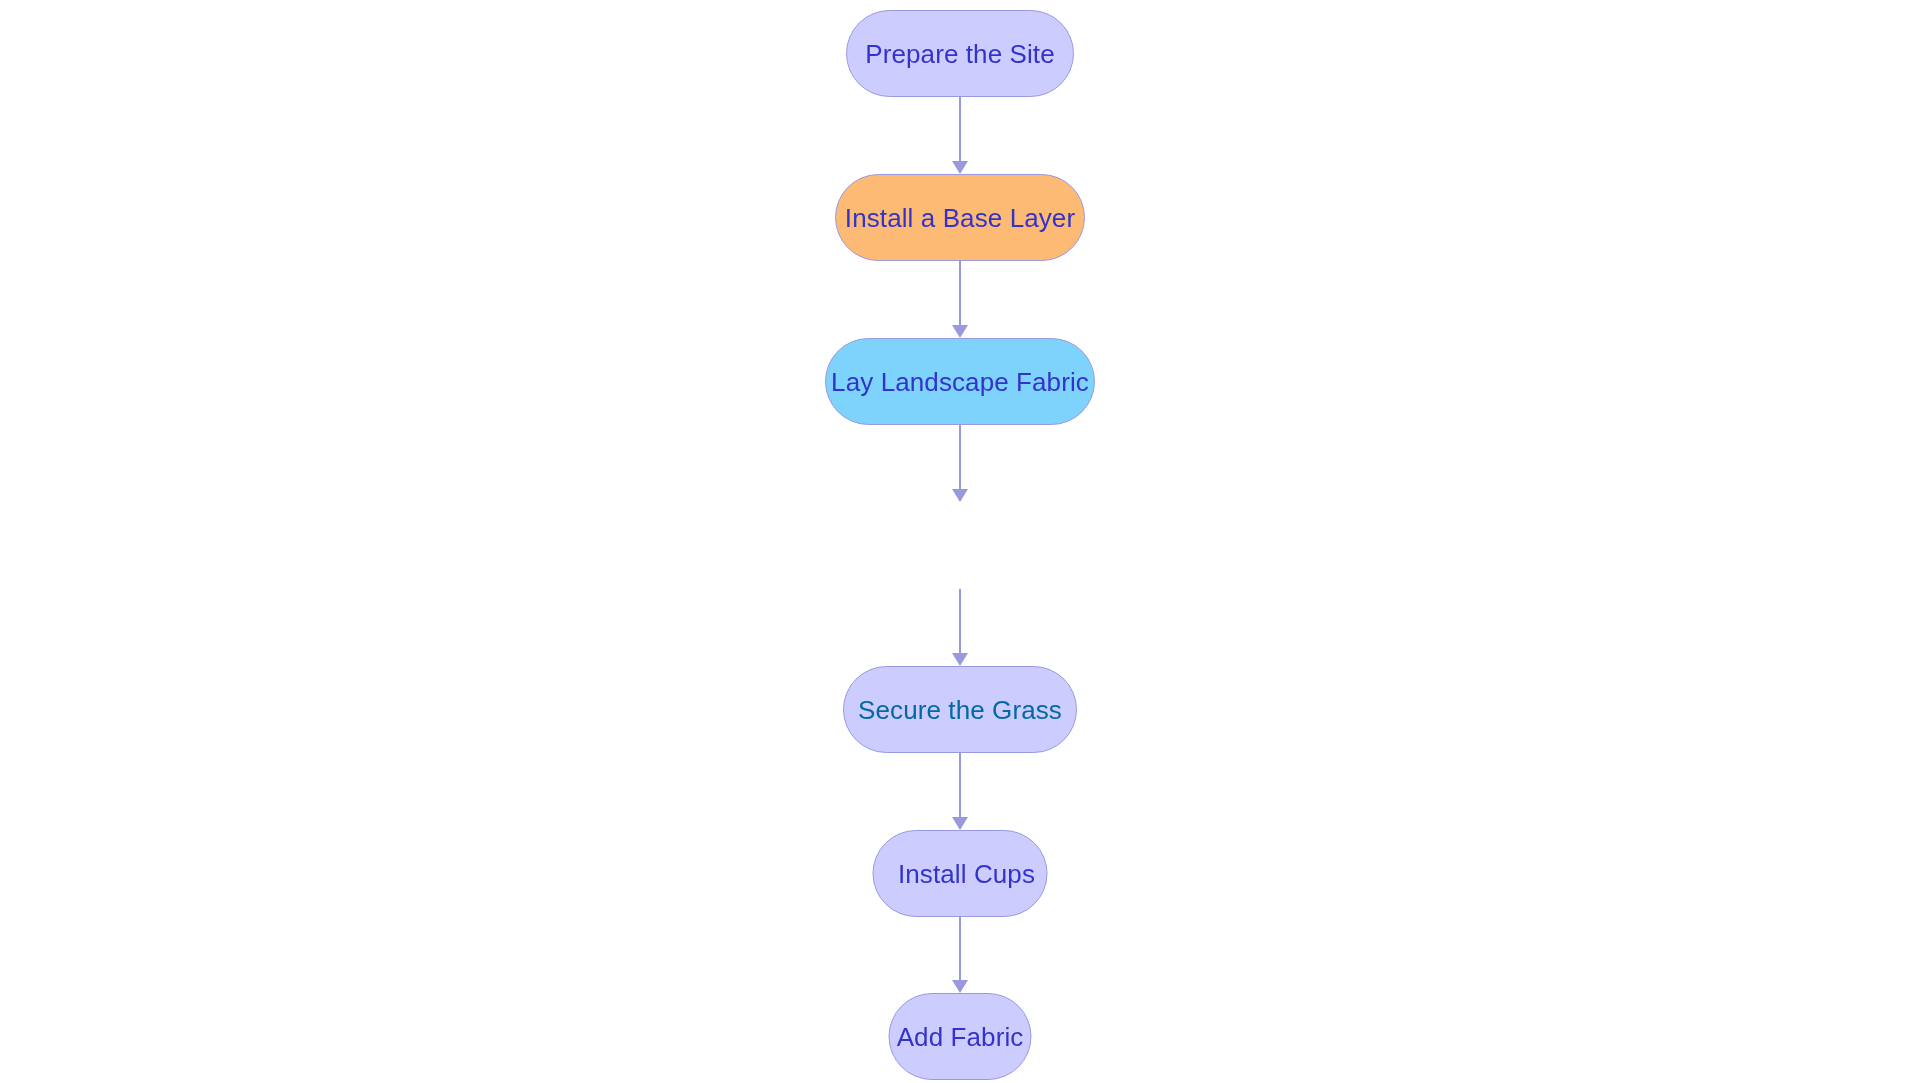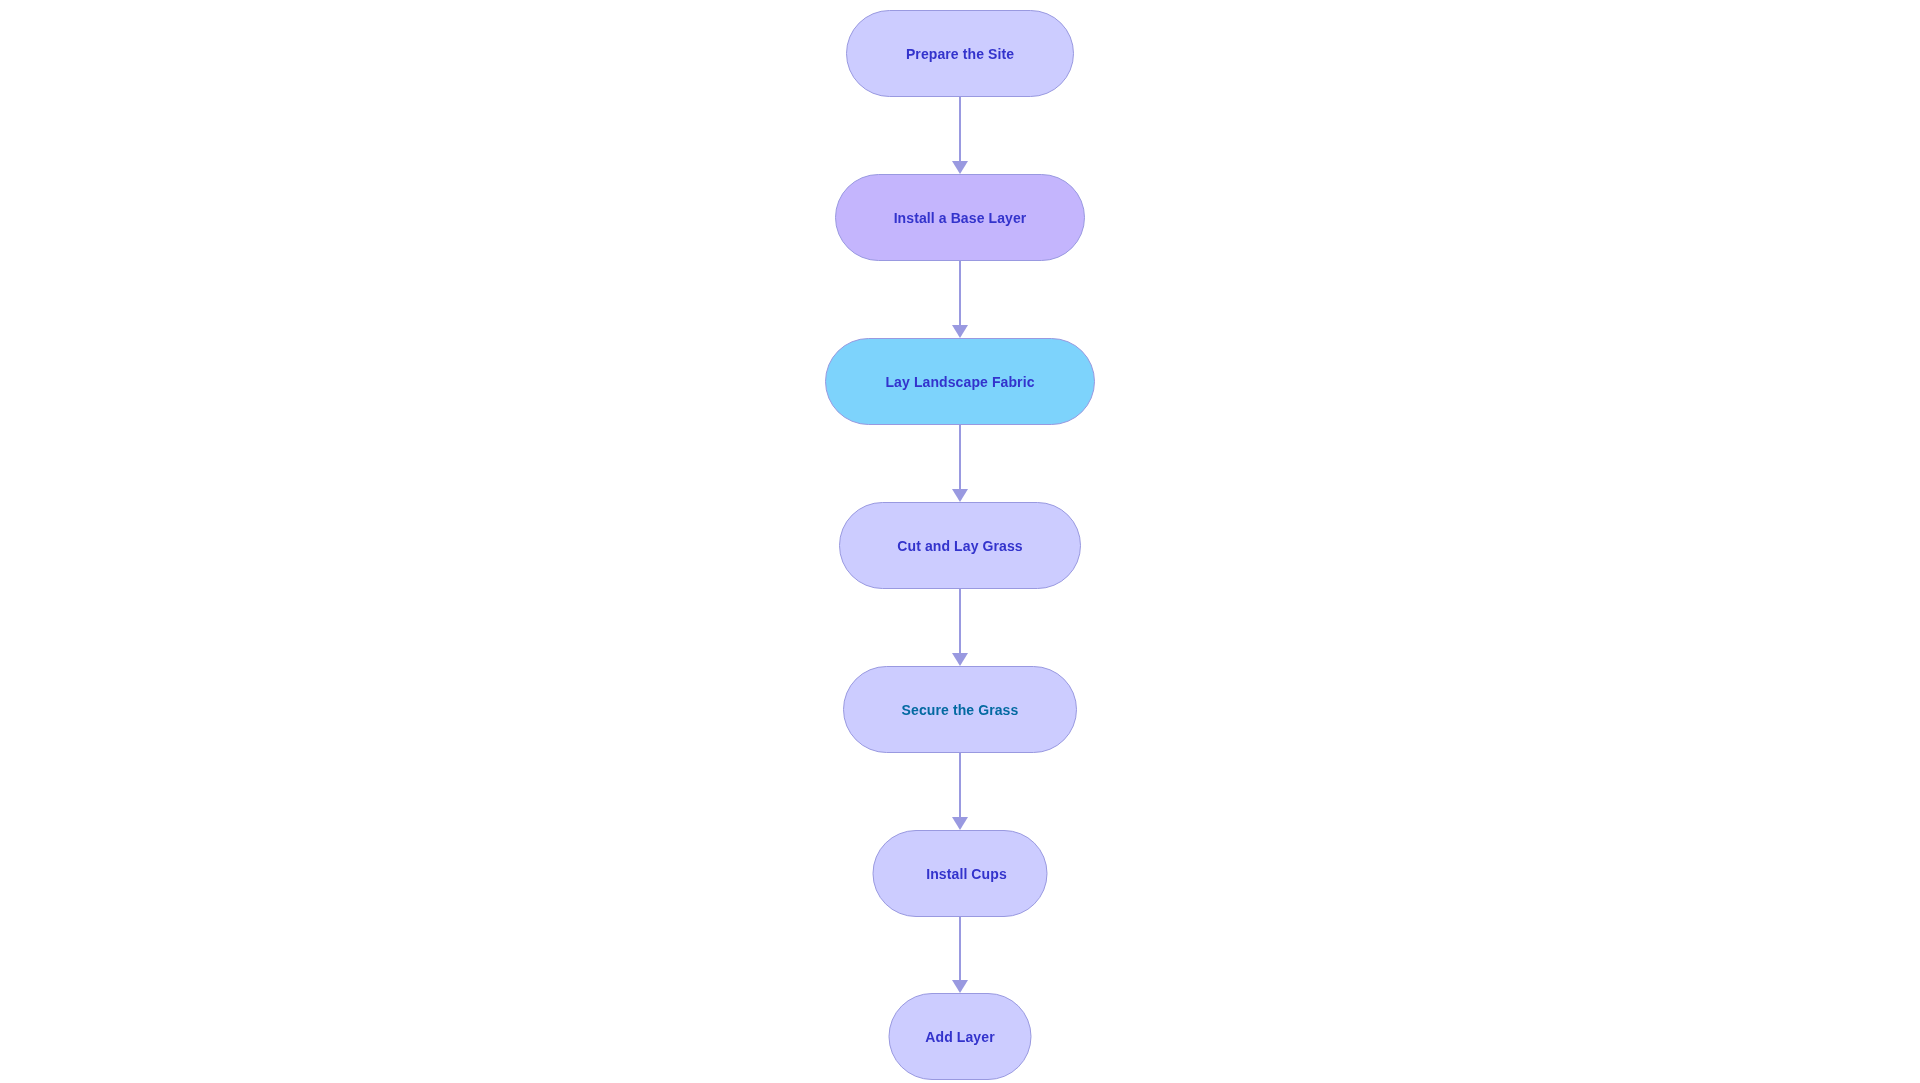--- a/index.html
+++ b/index.html
@@ -33,25 +33,25 @@
     align-items: center;
     justify-content: center;
     background: #ccccff;
     border: 1.5px solid #9999e0;
     border-radius: 44px;
     white-space: nowrap;
     padding: 0 26px;
   }
 
   .flow-node-label {
-    font-size: 14px;
+    font-size: 26px;
     line-height: 1;
     color: #3333cc;
     letter-spacing: 0.1px;
-    font-weight: 700;
+    font-weight: 400;
     white-space: nowrap;
   }
 
   
   .flow-edge {
     position: absolute;
     left: 50%;
     transform: translateX(-50%);
     width: 22px;
   }
@@ -102,37 +102,34 @@
   </div>
   <div class="flow-edge" style="top: 917px; height: 76px;">
     <div class="edge-line" style="height: 65px; background: rgb(153, 153, 224);"></div>
     <div class="edge-arrowhead" style="border-top-color: rgb(153, 153, 224);"></div>
   </div>
 
   <div class="flow-node" style="top: 10px; width: 228px; background: rgb(204, 204, 255); border-color: rgb(153, 153, 224);">
     <span class="flow-node-label" style="color: rgb(51, 51, 204);">Prepare the Site</span>
   </div>
 
-  <div class="flow-node" style="top: 174px; width: 250px; background: #c4b5fd; border-color: rgb(153, 153, 224);">
+  <div class="flow-node" style="top: 174px; width: 250px; background: #fdba74; border-color: rgb(153, 153, 224);">
     <span class="flow-node-label" style="color: rgb(51, 51, 204);">Install a Base Layer</span>
   </div>
 
   <div class="flow-node" style="top: 338px; width: 270px; background: #7dd3fc; border-color: rgb(153, 153, 224);">
     <span class="flow-node-label" style="color: rgb(51, 51, 204);">Lay Landscape Fabric</span>
   </div>
 
-  <div class="flow-node" style="top: 502px; width: 242px; background: rgb(204, 204, 255); border-color: rgb(153, 153, 224);">
-    <span class="flow-node-label" style="color: rgb(51, 51, 204);">Cut and Lay Grass</span>
-  </div>
 
   <div class="flow-node" style="top: 666px; width: 234px; background: rgb(204, 204, 255); border-color: rgb(153, 153, 224);">
     <span class="flow-node-label" style="color: #0369a1;">Secure the Grass</span>
   </div>
 
   <div class="flow-node" style="top: 830px; width: 175px; background: rgb(204, 204, 255); border-color: rgb(153, 153, 224);">
     <span class="flow-node-label" style="color: rgb(51, 51, 204); margin-left: 13px;">Install Cups</span>
   </div>
 
   <div class="flow-node" style="top: 993px; width: 143px; background: rgb(204, 204, 255); border-color: rgb(153, 153, 224);">
-    <span class="flow-node-label" style="color: rgb(51, 51, 204);">Add Layer</span>
+    <span class="flow-node-label" style="color: rgb(51, 51, 204);">Add Fabric</span>
   </div>
 
 </div>
 
 </body></html>

